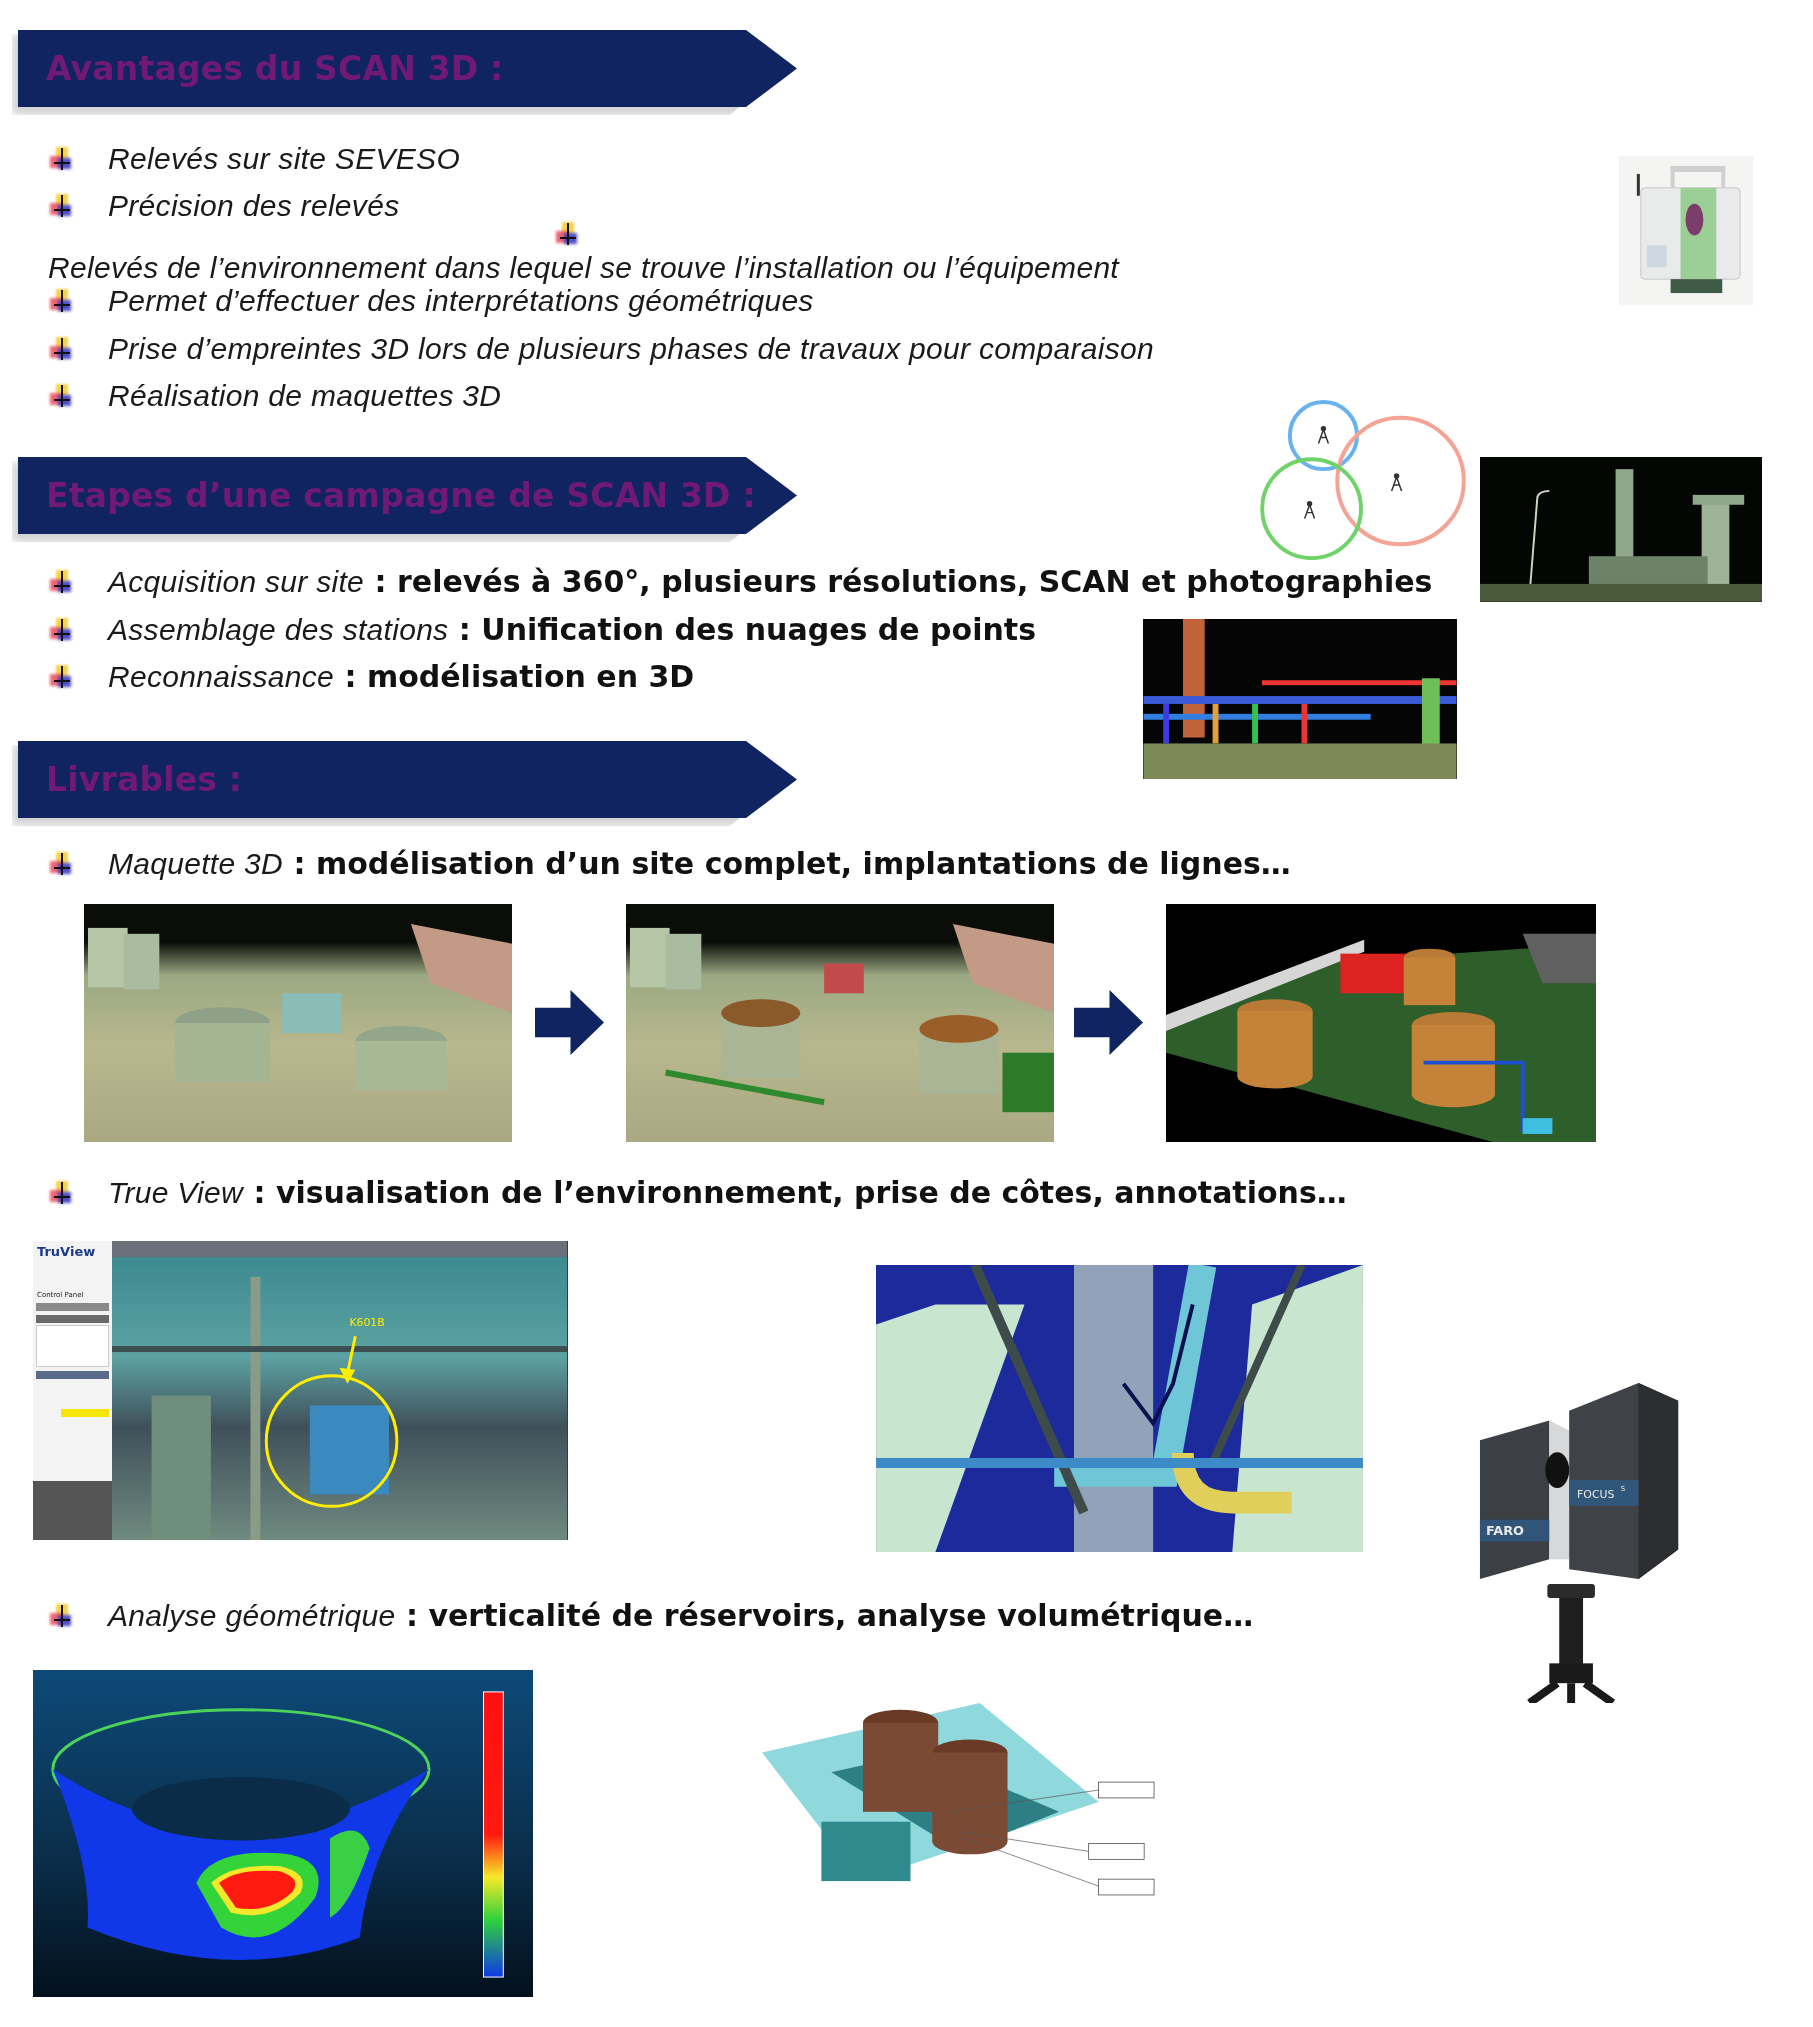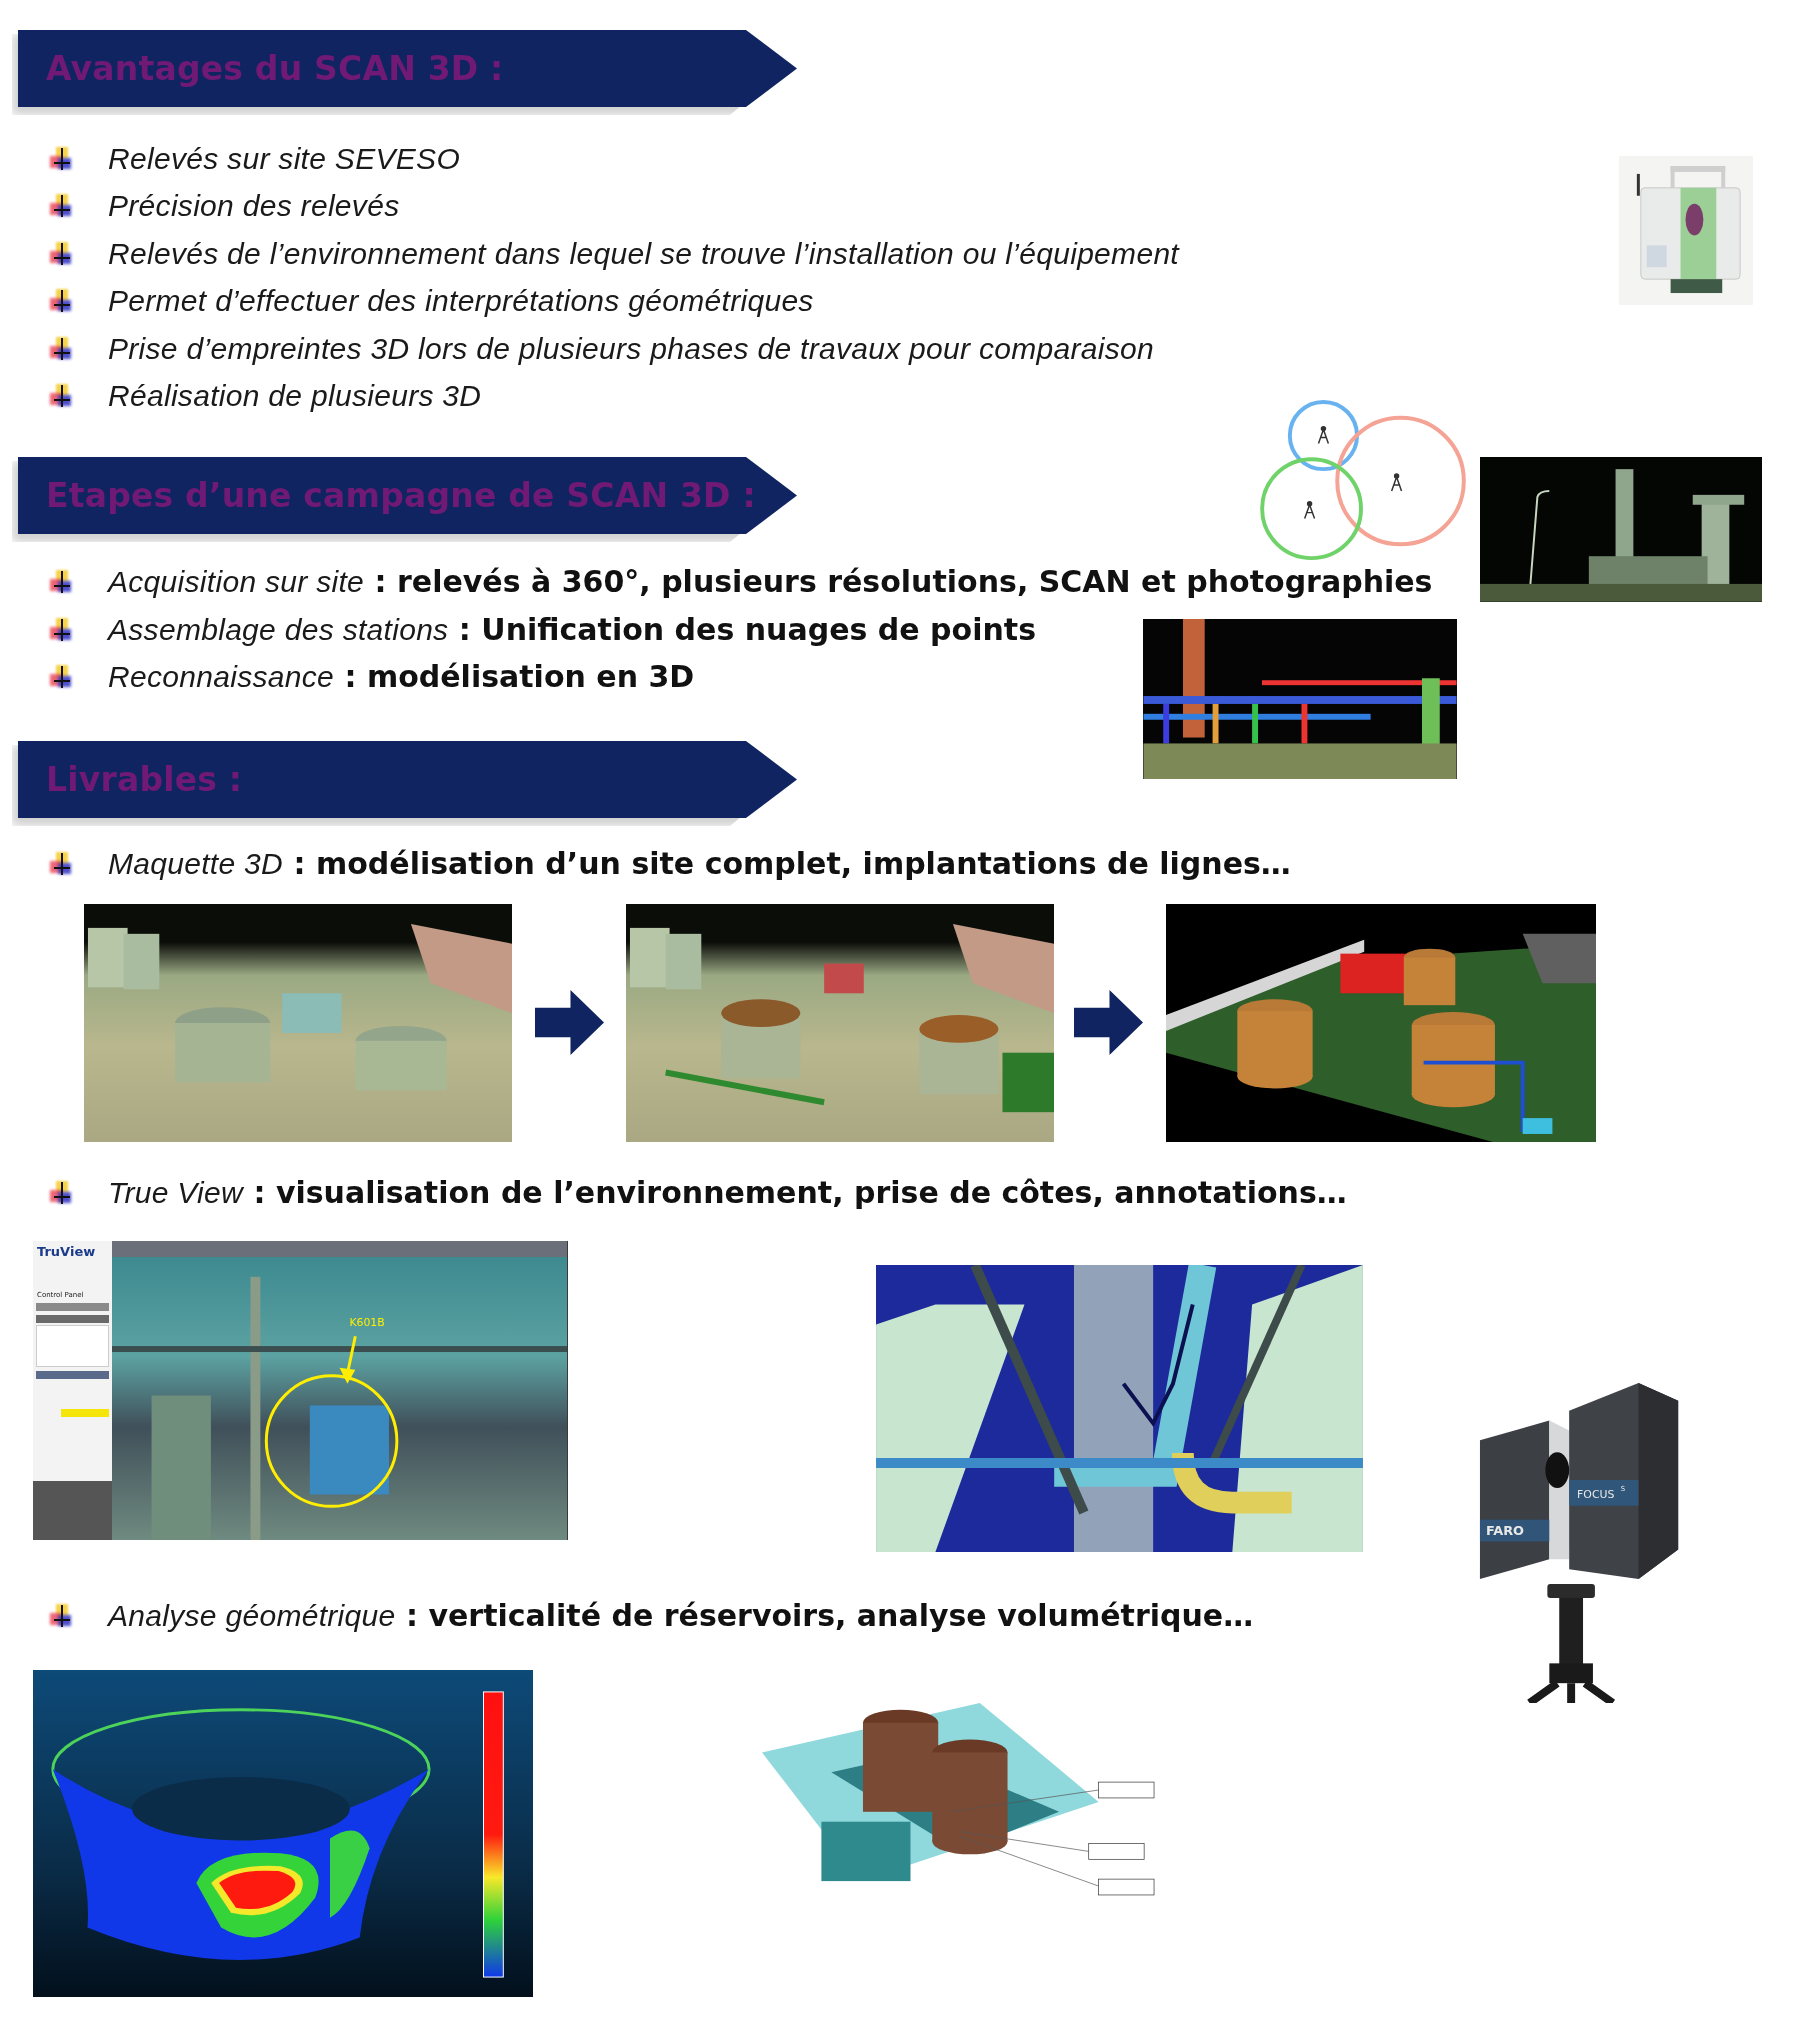--- a/index.html
+++ b/index.html
@@ -52,21 +52,21 @@
 <div class="bullet-row" style="top:186px;">
   <span class="bullet-icon">
       <i class="q-y"></i>
       <i class="q-r"></i>
       <i class="q-b"></i>
       <i class="v"></i>
       <i class="h"></i>
     </span>
   <span class="bullet-text it">Précision des relevés</span>
 </div>
-<div class="bullet-row" style="top:234px;">
+<div class="bullet-row" style="top:220px;flex-direction:column;">
   <span class="bullet-icon">
       <i class="q-y"></i>
       <i class="q-r"></i>
       <i class="q-b"></i>
       <i class="v"></i>
       <i class="h"></i>
     </span>
   <span class="bullet-text it">Relevés de l’environnement dans lequel se trouve l’installation ou l’équipement</span>
 </div>
 <div class="bullet-row" style="top:281px;">
@@ -90,21 +90,21 @@
   <span class="bullet-text it">Prise d’empreintes 3D lors de plusieurs phases de travaux pour comparaison</span>
 </div>
 <div class="bullet-row" style="top:376px;">
   <span class="bullet-icon">
       <i class="q-y"></i>
       <i class="q-r"></i>
       <i class="q-b"></i>
       <i class="v"></i>
       <i class="h"></i>
     </span>
-  <span class="bullet-text it">Réalisation de plusieurs 3D</span>
+  <span class="bullet-text it">Réalisation de maquettes 3D</span>
 </div>
 
 <div class="img" style="left:1619px;top:156px;width:134px;height:149px;background:#f4f4f2;">
   <svg width="134" height="149" viewBox="0 0 135 150">
     <rect x="52" y="10" width="55" height="6" fill="#cfcfcf"></rect>
     <rect x="52" y="10" width="4" height="22" fill="#cfcfcf"></rect>
       <rect x="103" y="10" width="4" height="22" fill="#cfcfcf"></rect>
     <rect x="18" y="18" width="3" height="22" fill="#333"></rect>
     <rect x="22" y="32" width="100" height="92" rx="4" fill="#e9eaea" stroke="#c8c8c8"></rect>
     <rect x="62" y="32" width="36" height="92" fill="#9ccf96"></rect>

